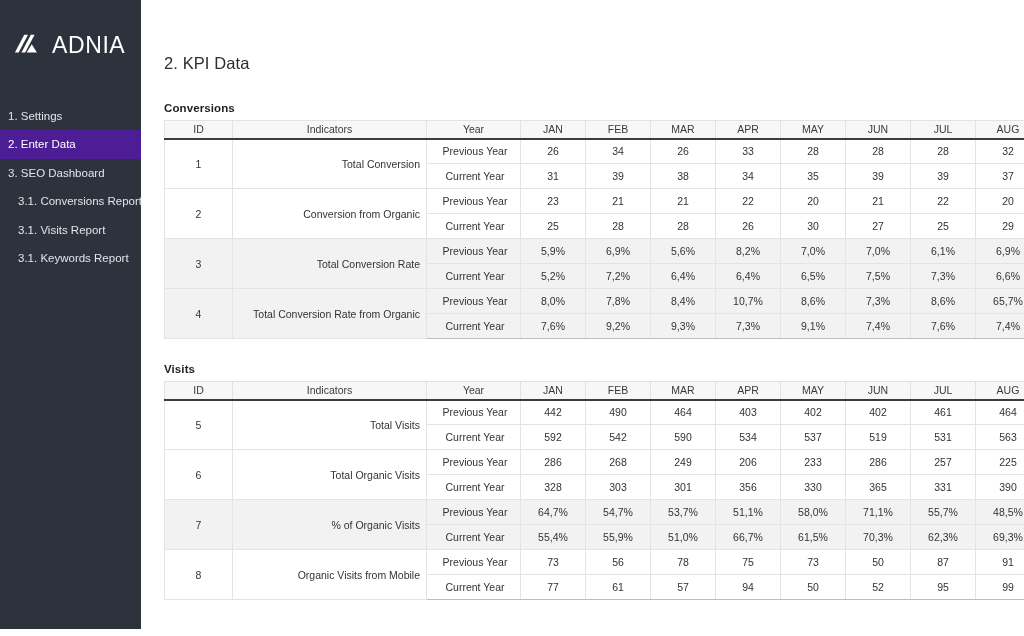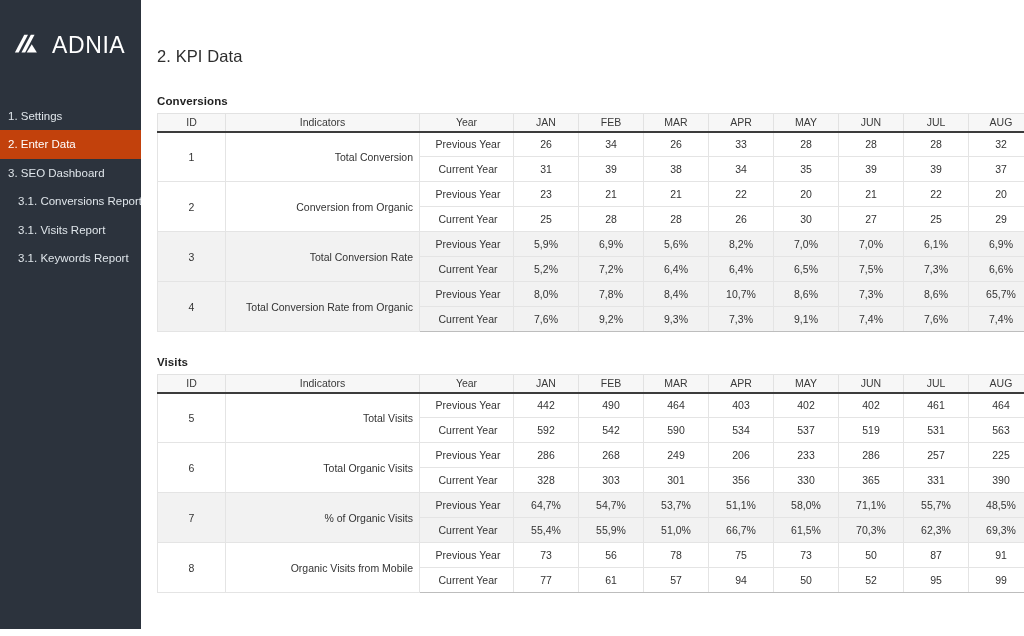--- a/index.html
+++ b/index.html
@@ -66,33 +66,33 @@
     color: #dfe5ea;
     padding: 7px 0 7px 8px;
     line-height: 1.25;
     white-space: nowrap;
     cursor: pointer;
   }
   .nav-item.sub {
     padding-left: 18px;
   }
   .nav-item.active {
-    background: #c2410c;
+    background: #4c1d95;
     color: #ffffff;
   }
   .nav-item.support {
     margin-top: 6px;
   }
 
   
   .main {
     flex: 1;
     height: 636px;
     background: #ffffff;
-    padding: 8px;
+    padding: 15px;
     position: relative;
     overflow: hidden;
   }
 
   .page-title {
     font-size: 16.5px;
     color: #2e2e2e;
     padding: 28px 0 0 8px;
     font-weight: 400;
     letter-spacing: 0.1px;

